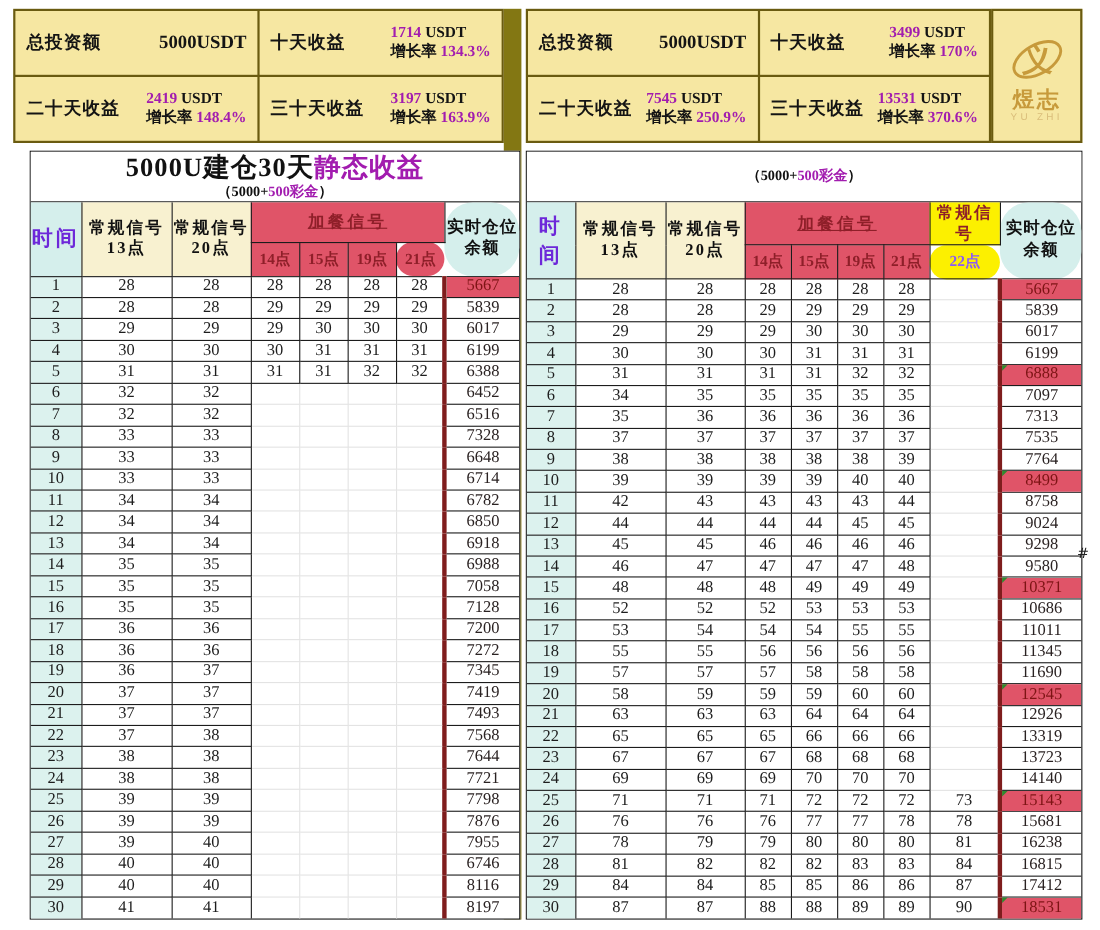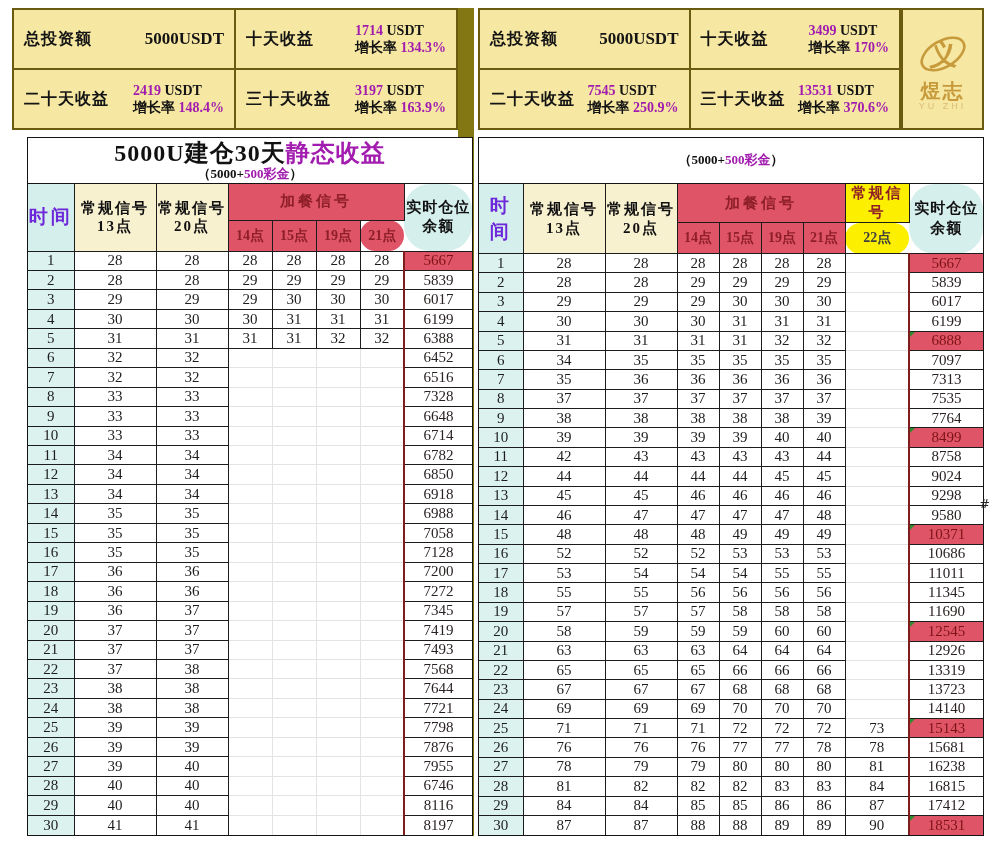--- a/index.html
+++ b/index.html
@@ -36,32 +36,32 @@
   .t1 { font-size:24px; font-weight:bold; color:#111; letter-spacing:1px; }
   .t2 { font-size:13px; font-weight:bold; color:#111; }
 
   table { width:100%; height:651px; border-collapse:collapse; table-layout:fixed; }
   th, td { text-align:center; vertical-align:middle; padding:0; }
   th { border-right:1px solid #1c1c1c; border-bottom:1px solid #1c1c1c; font-weight:bold; }
   th:last-child { border-right:none;border-radius:26px; }
   tr.hr1 { height:36px; } tr.hr2 { height:31px;padding-left:13px; }
   .h-time { background:#d5efec; font-size:19px; letter-spacing:3px; color:#6d28d9; }
   .h-reg  { background:#f8f1d0; font-size:15px; color:#111; letter-spacing:2px; line-height:1.25; }
-  .h-extra{ background:#e05468; font-size:15px; color:#8e1f29; letter-spacing:3px; }
+  .h-extra{ background:#e05468; font-size:15px; color:#8e1f29; letter-spacing:3px;text-decoration:underline; }
   .h-hour { background:#e05468; font-size:14px; color:#8e1f29; }
   .h-owner{ background:#fcf000; font-size:15px; color:#8e1f29; letter-spacing:2px; }
-  .h-h22  { background:#fcf000; font-size:14px; color:#404040; }
+  .h-h22  { background:#fcf000; font-size:14px; color:#8b5cf6; }
   .h-bal  { background:#d5efec; font-size:15px; color:#111; letter-spacing:1px; line-height:1.3; }
 
   tbody td { height:19px; font-size:15px; color:#1d1d1d; line-height:1;
              border-right:1px solid #1c1c1c; border-bottom:1px solid #1c1c1c; }
   tbody tr:last-child td { border-bottom:none; }
   td.day { background:#dcf2ee; }
   td.ghost { border-right:1px solid #e3e3e3; border-bottom:1px solid #e3e3e3; }
-  td.bal { border-left:2px solid #7f1d1d; border-right:none; color:#2a2222; position:relative; }
+  td.bal { border-left:4px solid #7f1d1d; border-right:none; color:#2a2222; position:relative; }
   td.bal.hl { background:#e05468; color:#7d1414; }
   td.mark::before { content:""; position:absolute; left:0; top:0;
                     border-top:5px solid #2e8b2e; border-right:5px solid transparent; }
 
   .stray { position:absolute; left:979px; top:496px; font-size:13px; color:#222; font-family:"DejaVu Sans",sans-serif; }
 </style>
 </head>
 <body>
 
 <div class="page">

